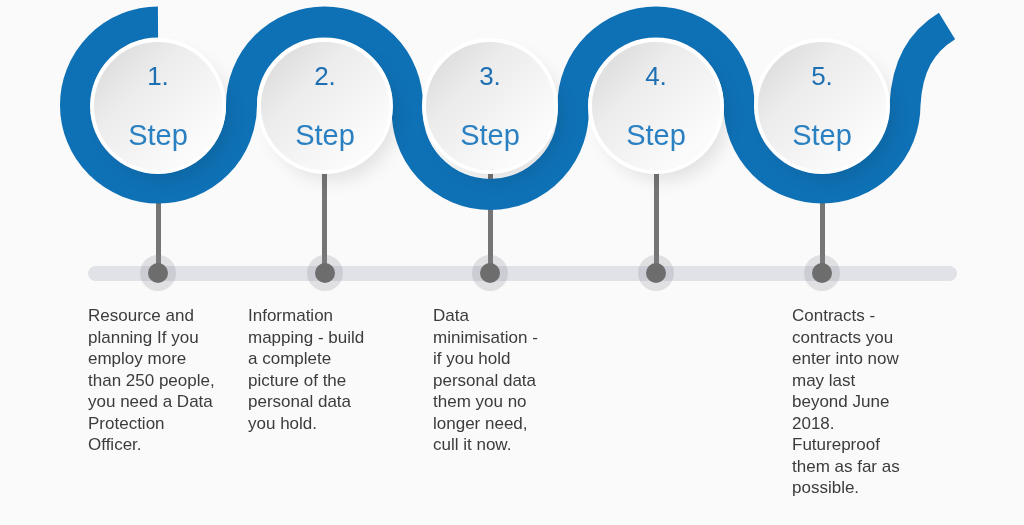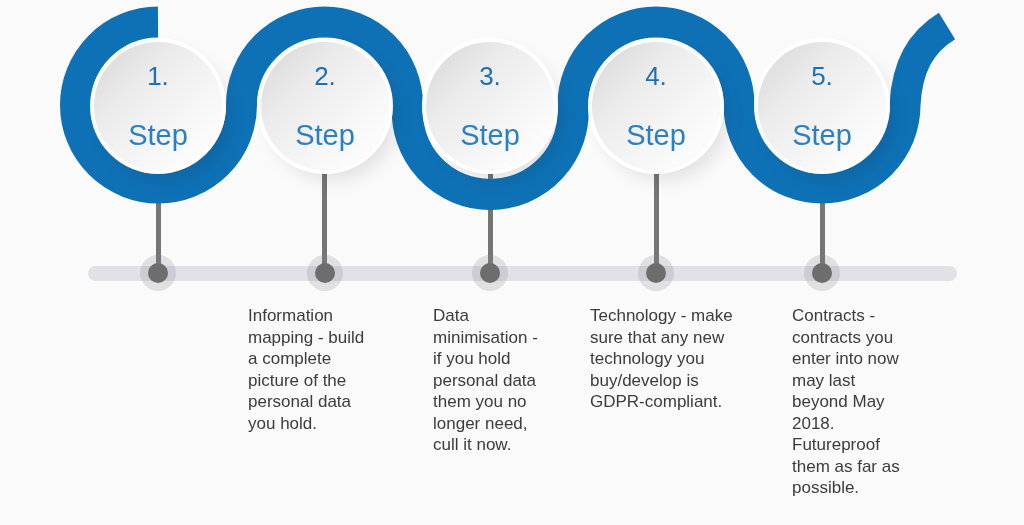--- a/index.html
+++ b/index.html
@@ -156,41 +156,43 @@
   </div>
   <div class="step-circle" style="left:592px">
     <div class="step-number">4.</div>
     <div class="step-word">Step</div>
   </div>
   <div class="step-circle" style="left:758px">
     <div class="step-number">5.</div>
     <div class="step-word">Step</div>
   </div>
 
+  <div class="desc" style="left:88px">Resource and
+planning If you
+employ more
+than 250 people,
+you need a Data
+Protection
+Officer.</div>
   <div class="desc" style="left:248px">Information
 mapping - build
 a complete
 picture of the
 personal data
 you hold.</div>
   <div class="desc" style="left:433px">Data
 minimisation -
 if you hold
 personal data
 them you no
 longer need,
 cull it now.</div>
-  <div class="desc" style="left:590px">Technology - make
-sure that any new
-technology you
-buy/develop is
-GDPR-compliant.</div>
   <div class="desc" style="left:792px">Contracts -
 contracts you
 enter into now
 may last
-beyond May
+beyond June
 2018.
 Futureproof
 them as far as
 possible.</div>
 
 </div>
 
 </body></html>

